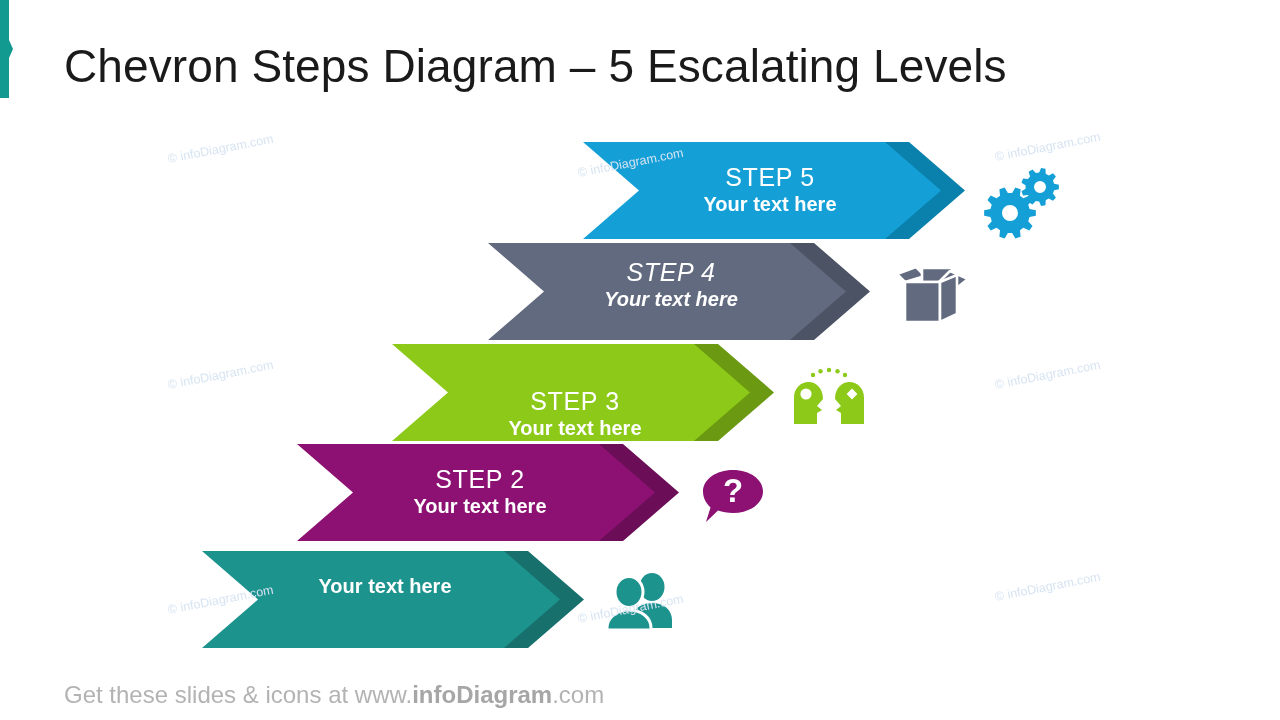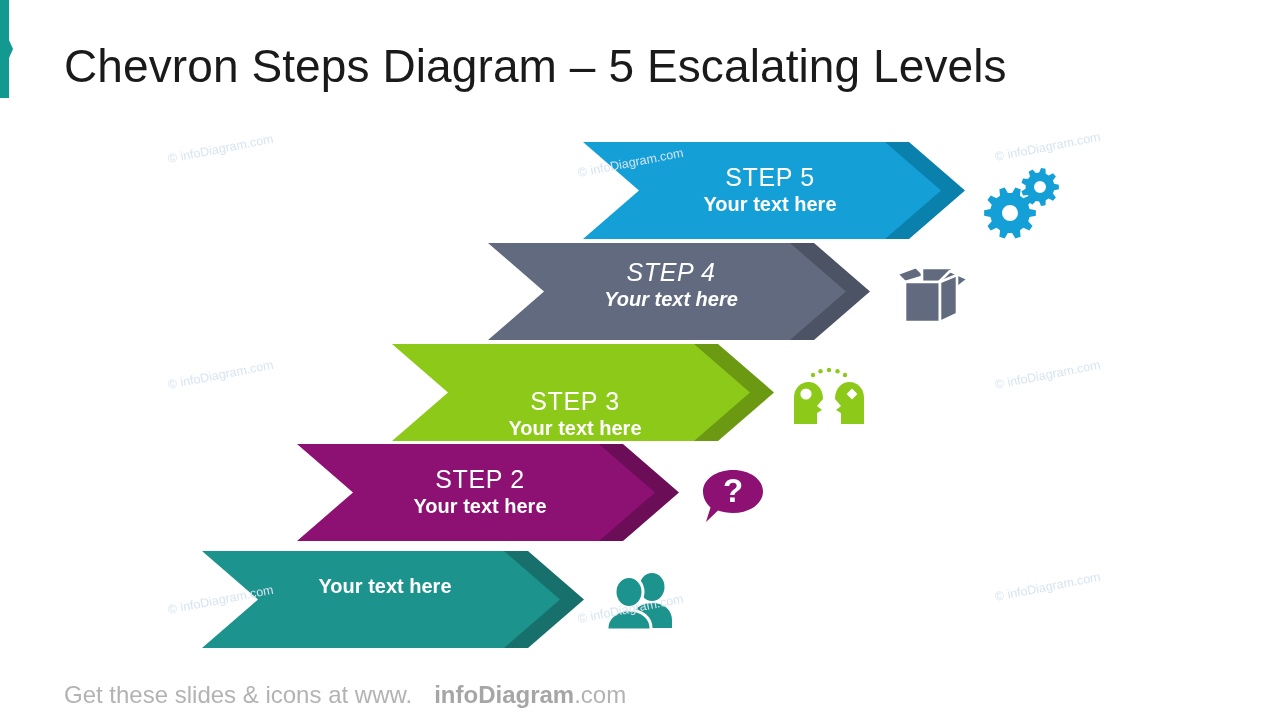--- a/index.html
+++ b/index.html
@@ -81,21 +81,21 @@
   }
 
   
   #footer {
     position: absolute;
     left: 64px; top: 681px;
     font-size: 24px;
     color: #b3b3b3;
     white-space: nowrap;
   }
-  #footer .brand { font-weight: 700; color: #a6a6a6; margin-left: 22px; }
+  #footer .brand { font-weight: 700; color: #a6a6a6; }
 </style>
 </head>
 <body style="background: rgb(255, 255, 255);">
 
 <div id="accent-bar">
   <svg width="14" height="98" viewBox="0 0 14 98">
     <path id="accent-shape" d="M0,0 L9,0 L9,40 L13,49 L9,58 L9,98 L0,98 Z" fill="#129a90"></path>
   </svg>
 </div>
 

